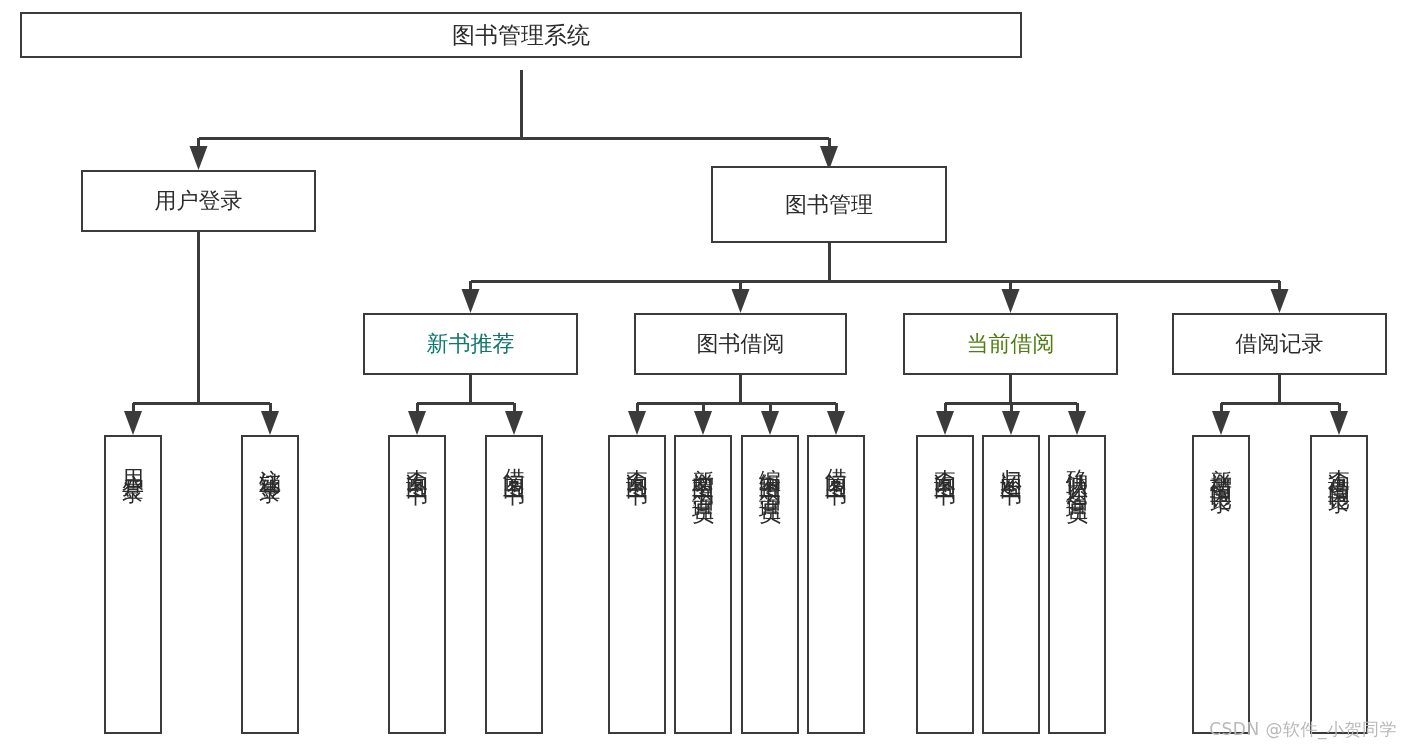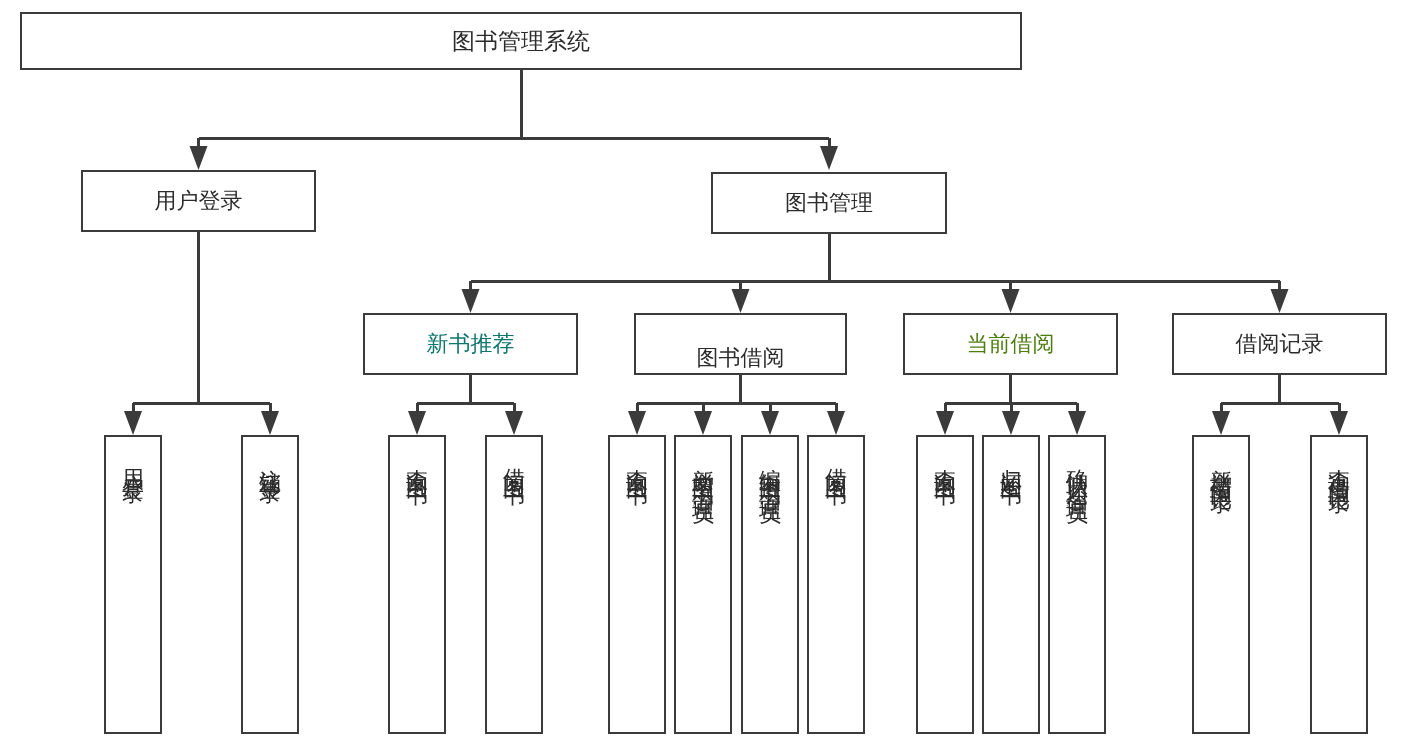--- a/index.html
+++ b/index.html
@@ -122,33 +122,33 @@
       <line x1="1077" y1="403" x2="1077" y2="411" stroke="#3b3b3b" stroke-width="3" shape-rendering="crispEdges"></line>
       <line x1="1279.5" y1="375" x2="1279.5" y2="403" stroke="#3b3b3b" stroke-width="3" shape-rendering="crispEdges"></line>
       <line x1="1221" y1="403" x2="1339" y2="403" stroke="#3b3b3b" stroke-width="3" shape-rendering="crispEdges"></line>
       <path d="M 1212 411 L 1230 411 L 1221 435 Z" fill="#3b3b3b"></path>
       <line x1="1221" y1="403" x2="1221" y2="411" stroke="#3b3b3b" stroke-width="3" shape-rendering="crispEdges"></line>
       <path d="M 1330 411 L 1348 411 L 1339 435 Z" fill="#3b3b3b"></path>
       <line x1="1339" y1="403" x2="1339" y2="411" stroke="#3b3b3b" stroke-width="3" shape-rendering="crispEdges"></line>
     </svg>
 
   <div id="nodes">
-      <div class="node root" style="left: 20px; top: 12px; width: 1002px; height: 58px; border-color: rgb(59, 59, 59);">
+      <div class="node root" style="left: 20px; top: 12px; width: 1002px; height: 46px; border-color: rgb(59, 59, 59);">
         <span style="color: rgb(43, 43, 43);">图书管理系统</span>
       </div>
       <div class="node branch" style="left: 81px; top: 170px; width: 235px; height: 62px; border-color: rgb(59, 59, 59);">
         <span style="color: rgb(43, 43, 43);">用户登录</span>
       </div>
-      <div class="node branch" style="left: 711px; top: 172px; width: 236px; height: 62px; border-color: rgb(59, 59, 59);">
+      <div class="node branch" style="left: 711px; top: 166px; width: 236px; height: 77px; border-color: rgb(59, 59, 59);">
         <span style="color: rgb(43, 43, 43);">图书管理</span>
       </div>
       <div class="node branch" style="left: 363px; top: 313px; width: 215px; height: 62px; border-color: rgb(59, 59, 59);">
         <span style="color: #0f766e;">新书推荐</span>
       </div>
-      <div class="node branch" style="left: 634px; top: 313px; width: 213px; height: 62px; border-color: rgb(59, 59, 59); align-items: flex-end;">
+      <div class="node branch" style="left: 634px; top: 313px; width: 213px; height: 62px; border-color: rgb(59, 59, 59);">
         <span style="color: rgb(43, 43, 43);">图书借阅</span>
       </div>
       <div class="node branch" style="left: 903px; top: 313px; width: 215px; height: 62px; border-color: rgb(59, 59, 59);">
         <span style="color: #4d7c0f;">当前借阅</span>
       </div>
       <div class="node branch" style="left: 1172px; top: 313px; width: 215px; height: 62px; border-color: rgb(59, 59, 59);">
         <span style="color: rgb(43, 43, 43); text-align: right;">借阅记录</span>
       </div>
       <div class="node leaf" style="left: 104px; top: 435px; width: 58px; height: 299px; border-color: rgb(59, 59, 59);">
         <span class="leaf-label" style="color: rgb(43, 43, 43);">用户登录</span>
@@ -184,13 +184,14 @@
         <span class="leaf-label" style="color: rgb(43, 43, 43);">确认归还（管理员）</span>
       </div>
       <div class="node leaf" style="left: 1192px; top: 435px; width: 58px; height: 299px; border-color: rgb(59, 59, 59);">
         <span class="leaf-label" style="color: rgb(43, 43, 43);">新增借阅记录</span>
       </div>
       <div class="node leaf" style="left: 1310px; top: 435px; width: 58px; height: 299px; border-color: rgb(59, 59, 59);">
         <span class="leaf-label" style="color: rgb(43, 43, 43);">查询借阅记录</span>
       </div>
     </div>
 
+  <div class="watermark">CSDN @软件_小贺同学</div>
 </div>
 
 </body></html>

